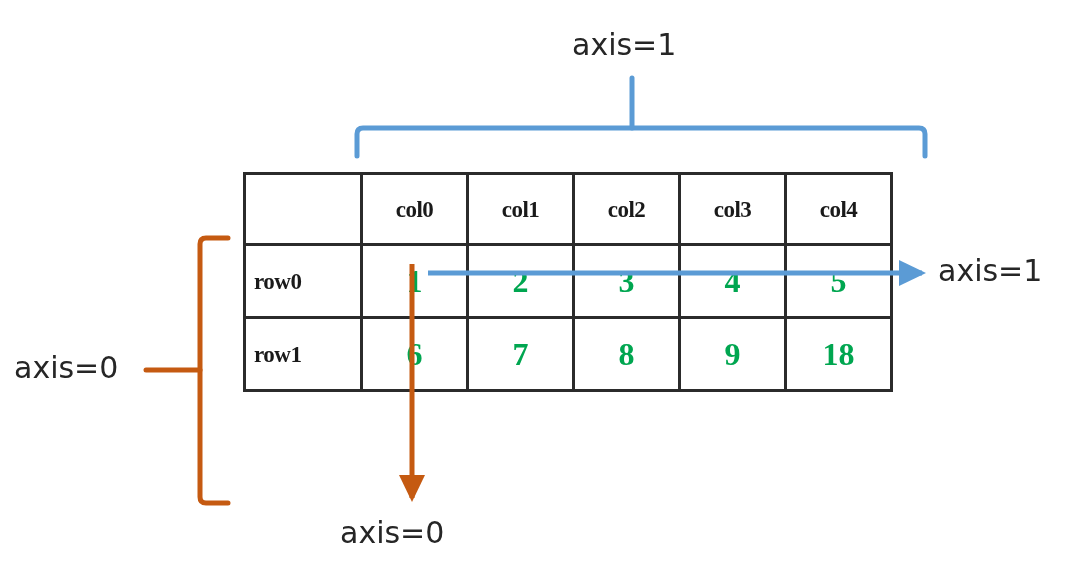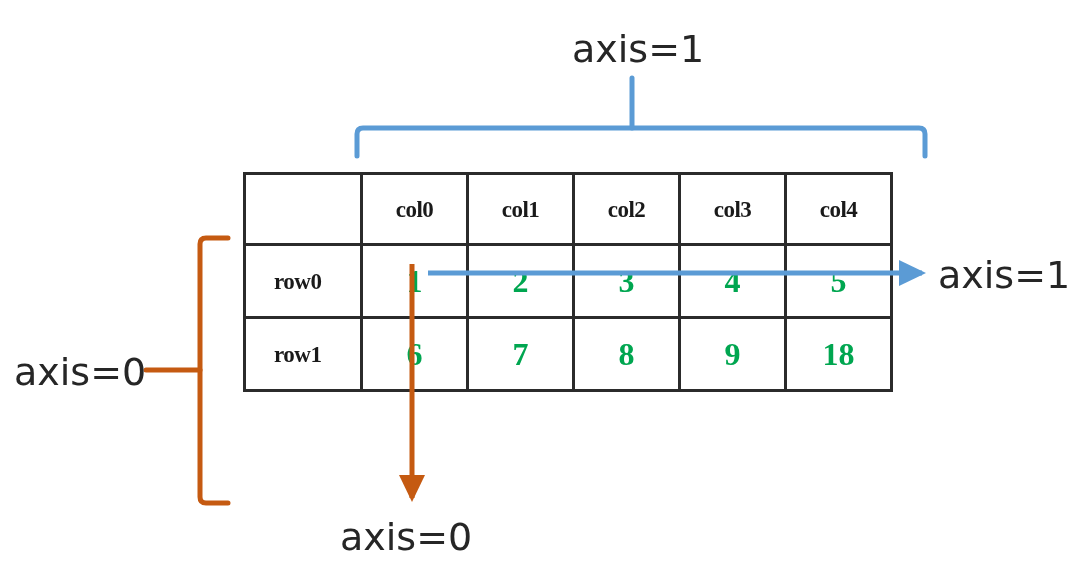--- a/index.html
+++ b/index.html
@@ -40,21 +40,21 @@
   .row-label {
     font-family: "Liberation Serif", serif;
     font-weight: bold;
     font-size: 23px;
     color: #1a1a1a;
     letter-spacing: -0.5px;
     display: block;
     line-height: 1;
   }
   #grid tr.header-row td { height: 68px; }
-  .row-label { text-align: left; padding-left: 28px; }
+  .row-label { text-align: left; padding-left: 8px; }
 
   .cell-value {
     font-family: "Liberation Serif", serif;
     font-weight: bold;
     font-size: 32px;
     color: #00a650;
     display: block;
     line-height: 1;
   }
 
@@ -64,21 +64,21 @@
     left: 0; top: 0;
     width: 1069px;
     height: 564px;
     pointer-events: none;
   }
 
   
   .annot {
     position: absolute;
     font-family: "DejaVu Sans", sans-serif;
-    font-size: 38px;
+    font-size: 30px;
     color: #262626;
     white-space: nowrap;
     line-height: 1;
   }
   #label-axis1-top   { left: 572px; top: 30px; }
   #label-axis1-right { left: 938px; top: 256px; }
   #label-axis0-left  { left: 14px;  top: 353px; }
   #label-axis0-bottom{ left: 340px; top: 518px; }
 </style>
 </head>

